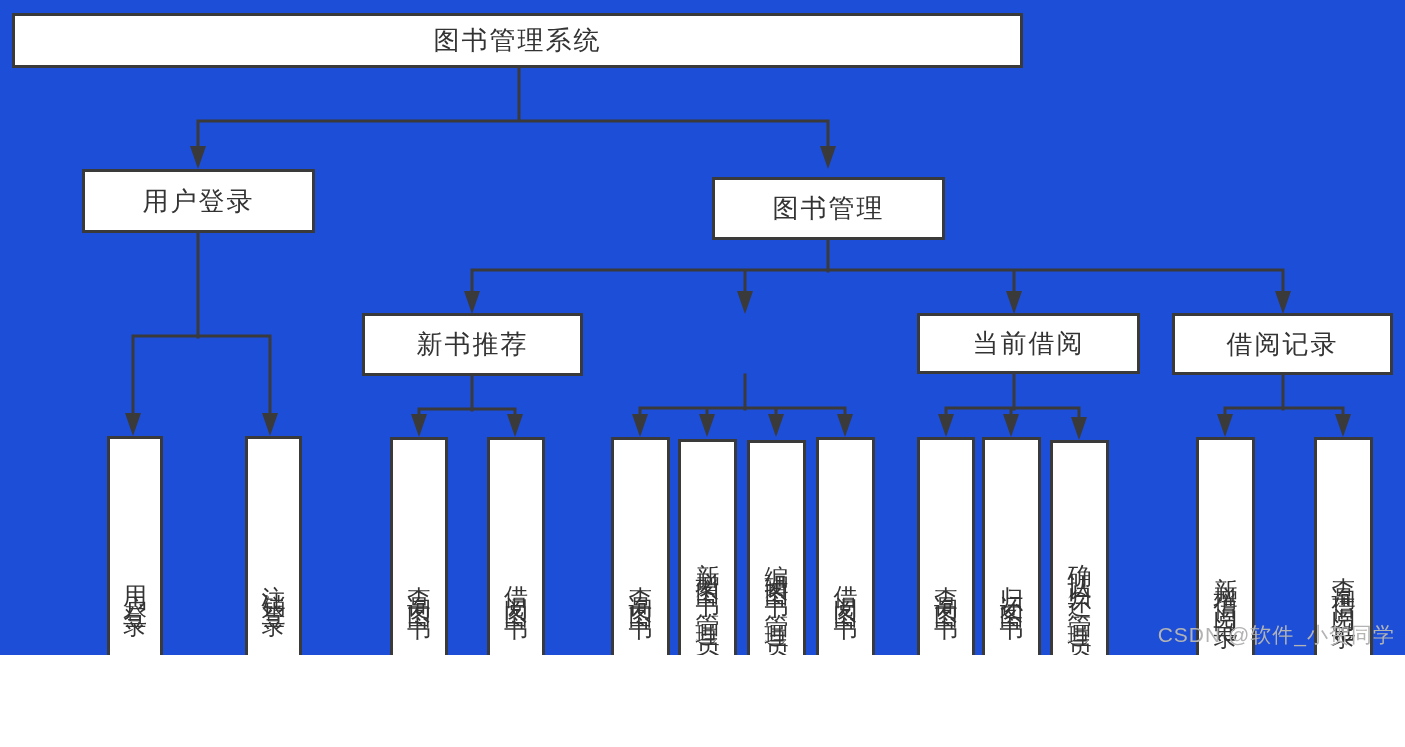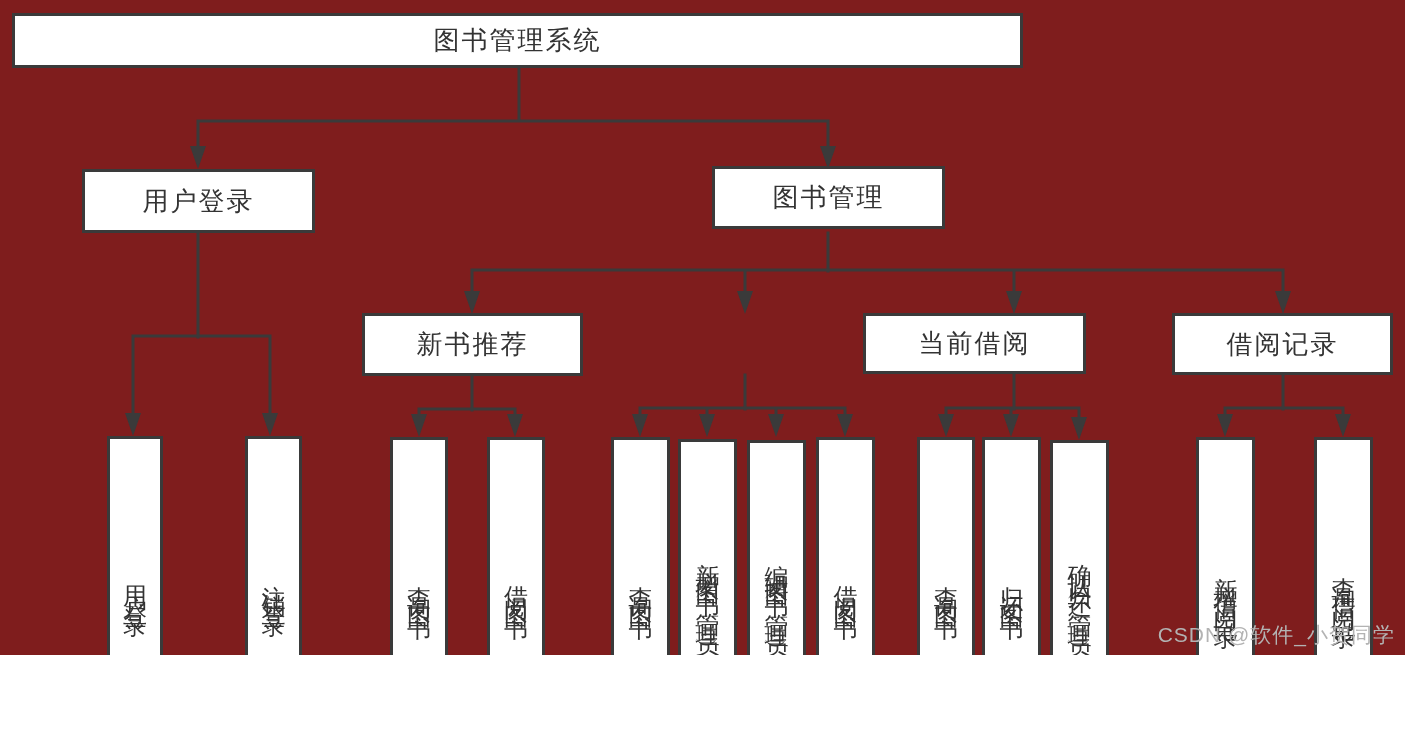--- a/index.html
+++ b/index.html
@@ -1,20 +1,20 @@
 <!DOCTYPE html>
 <html><head>
 <meta charset="utf-8">
 <style>
   html, body { margin: 0; padding: 0; background: #ffffff; }
   .canvas {
     position: relative;
     width: 1405px;
     height: 655px;
-    background: #7f1d1d;
+    background: #1d4ed8;
     overflow: hidden;
     font-family: "Liberation Sans", "DejaVu Sans", sans-serif;
   }
   svg.connectors { position: absolute; left: 0; top: 0; }
   .hbox {
     position: absolute;
     box-sizing: border-box;
     border: 3px solid #3a3a3a;
     background: #ffffff;
     display: flex;
@@ -97,28 +97,28 @@
     </g>
   </svg>
 
   <div class="hbox" style="left:12px; top:13px; width:1011px; height:55px;">
     <span>图书管理系统</span>
   </div>
 
   <div class="hbox" style="left:82px; top:169px; width:233px; height:64px;">
     <span>用户登录</span>
   </div>
-  <div class="hbox" style="left:712px; top:166px; width:233px; height:63px;">
+  <div class="hbox" style="left:712px; top:177px; width:233px; height:63px;">
     <span>图书管理</span>
   </div>
 
   <div class="hbox" style="left:362px; top:313px; width:221px; height:63px;">
     <span>新书推荐</span>
   </div>
-  <div class="hbox" style="left:863px; top:313px; width:223px; height:61px;">
+  <div class="hbox" style="left:917px; top:313px; width:223px; height:61px;">
     <span>当前借阅</span>
   </div>
   <div class="hbox" style="left:1172px; top:313px; width:221px; height:62px;">
     <span>借阅记录</span>
   </div>
 
   <div class="vbox" style="left:107px; top:436px; width:56px; height:299px;">
     <span>用户登录</span>
   </div>
   <div class="vbox" style="left:245px; top:436px; width:57px; height:299px;">

